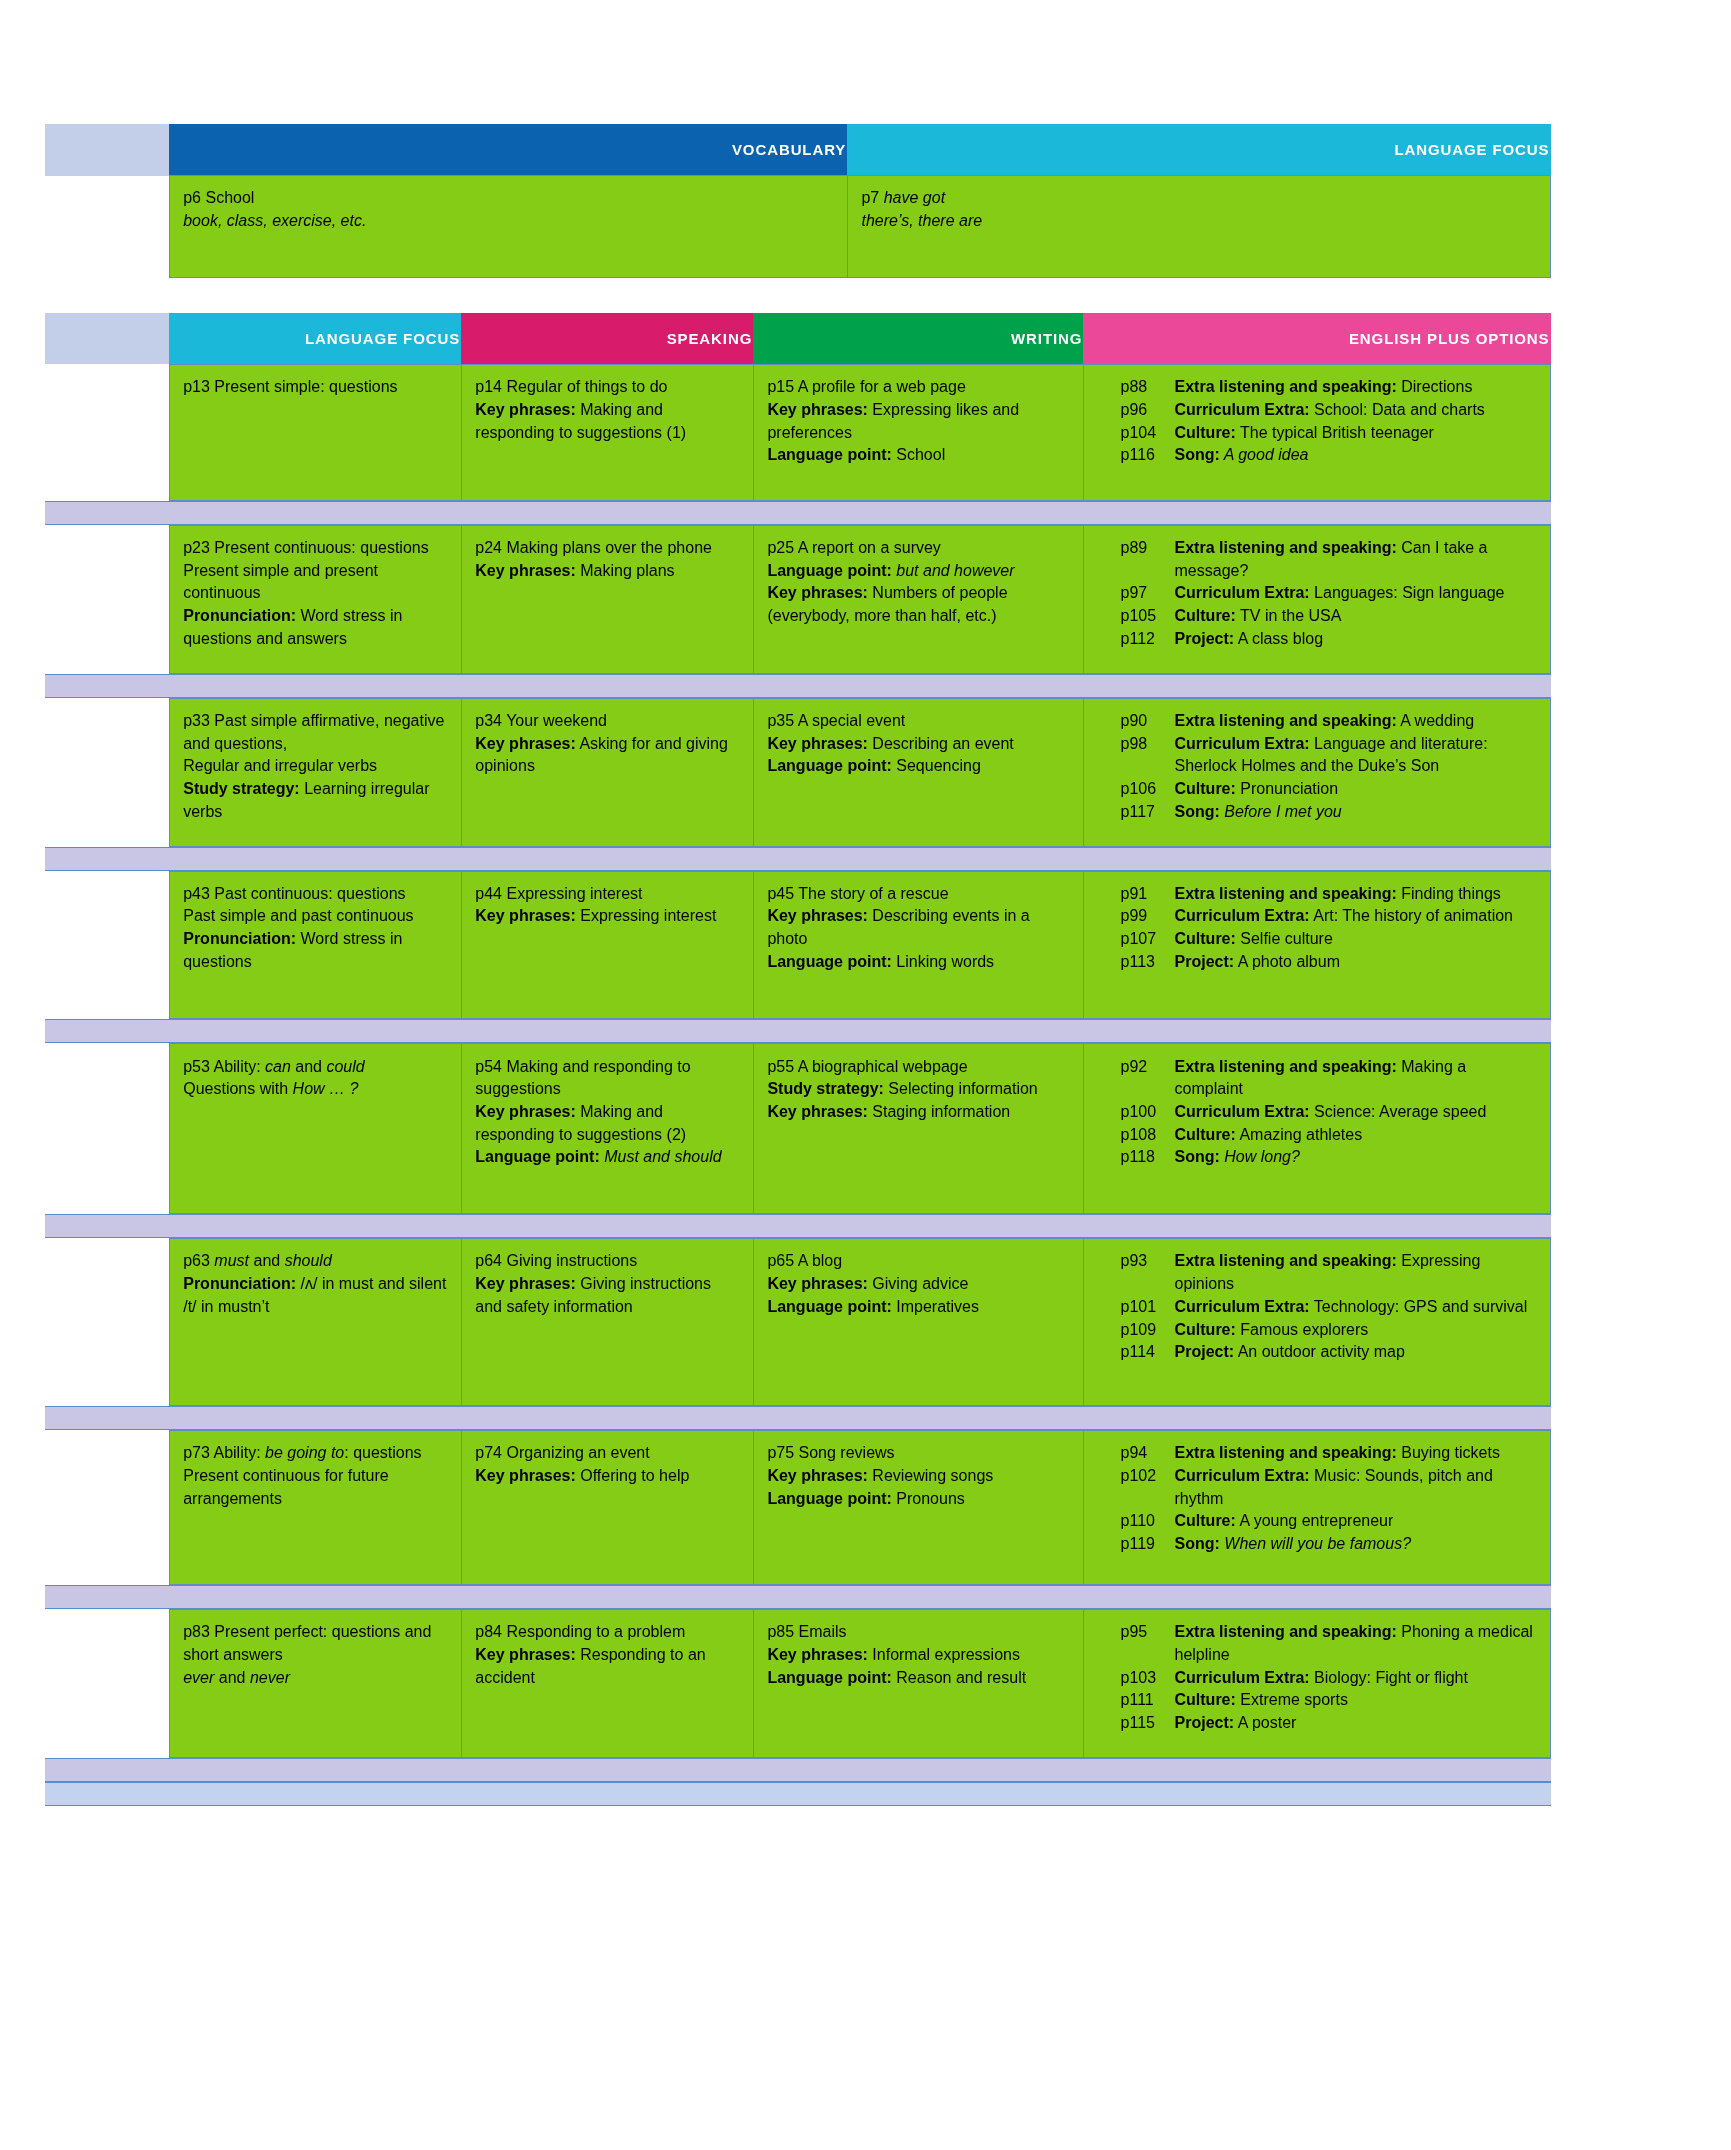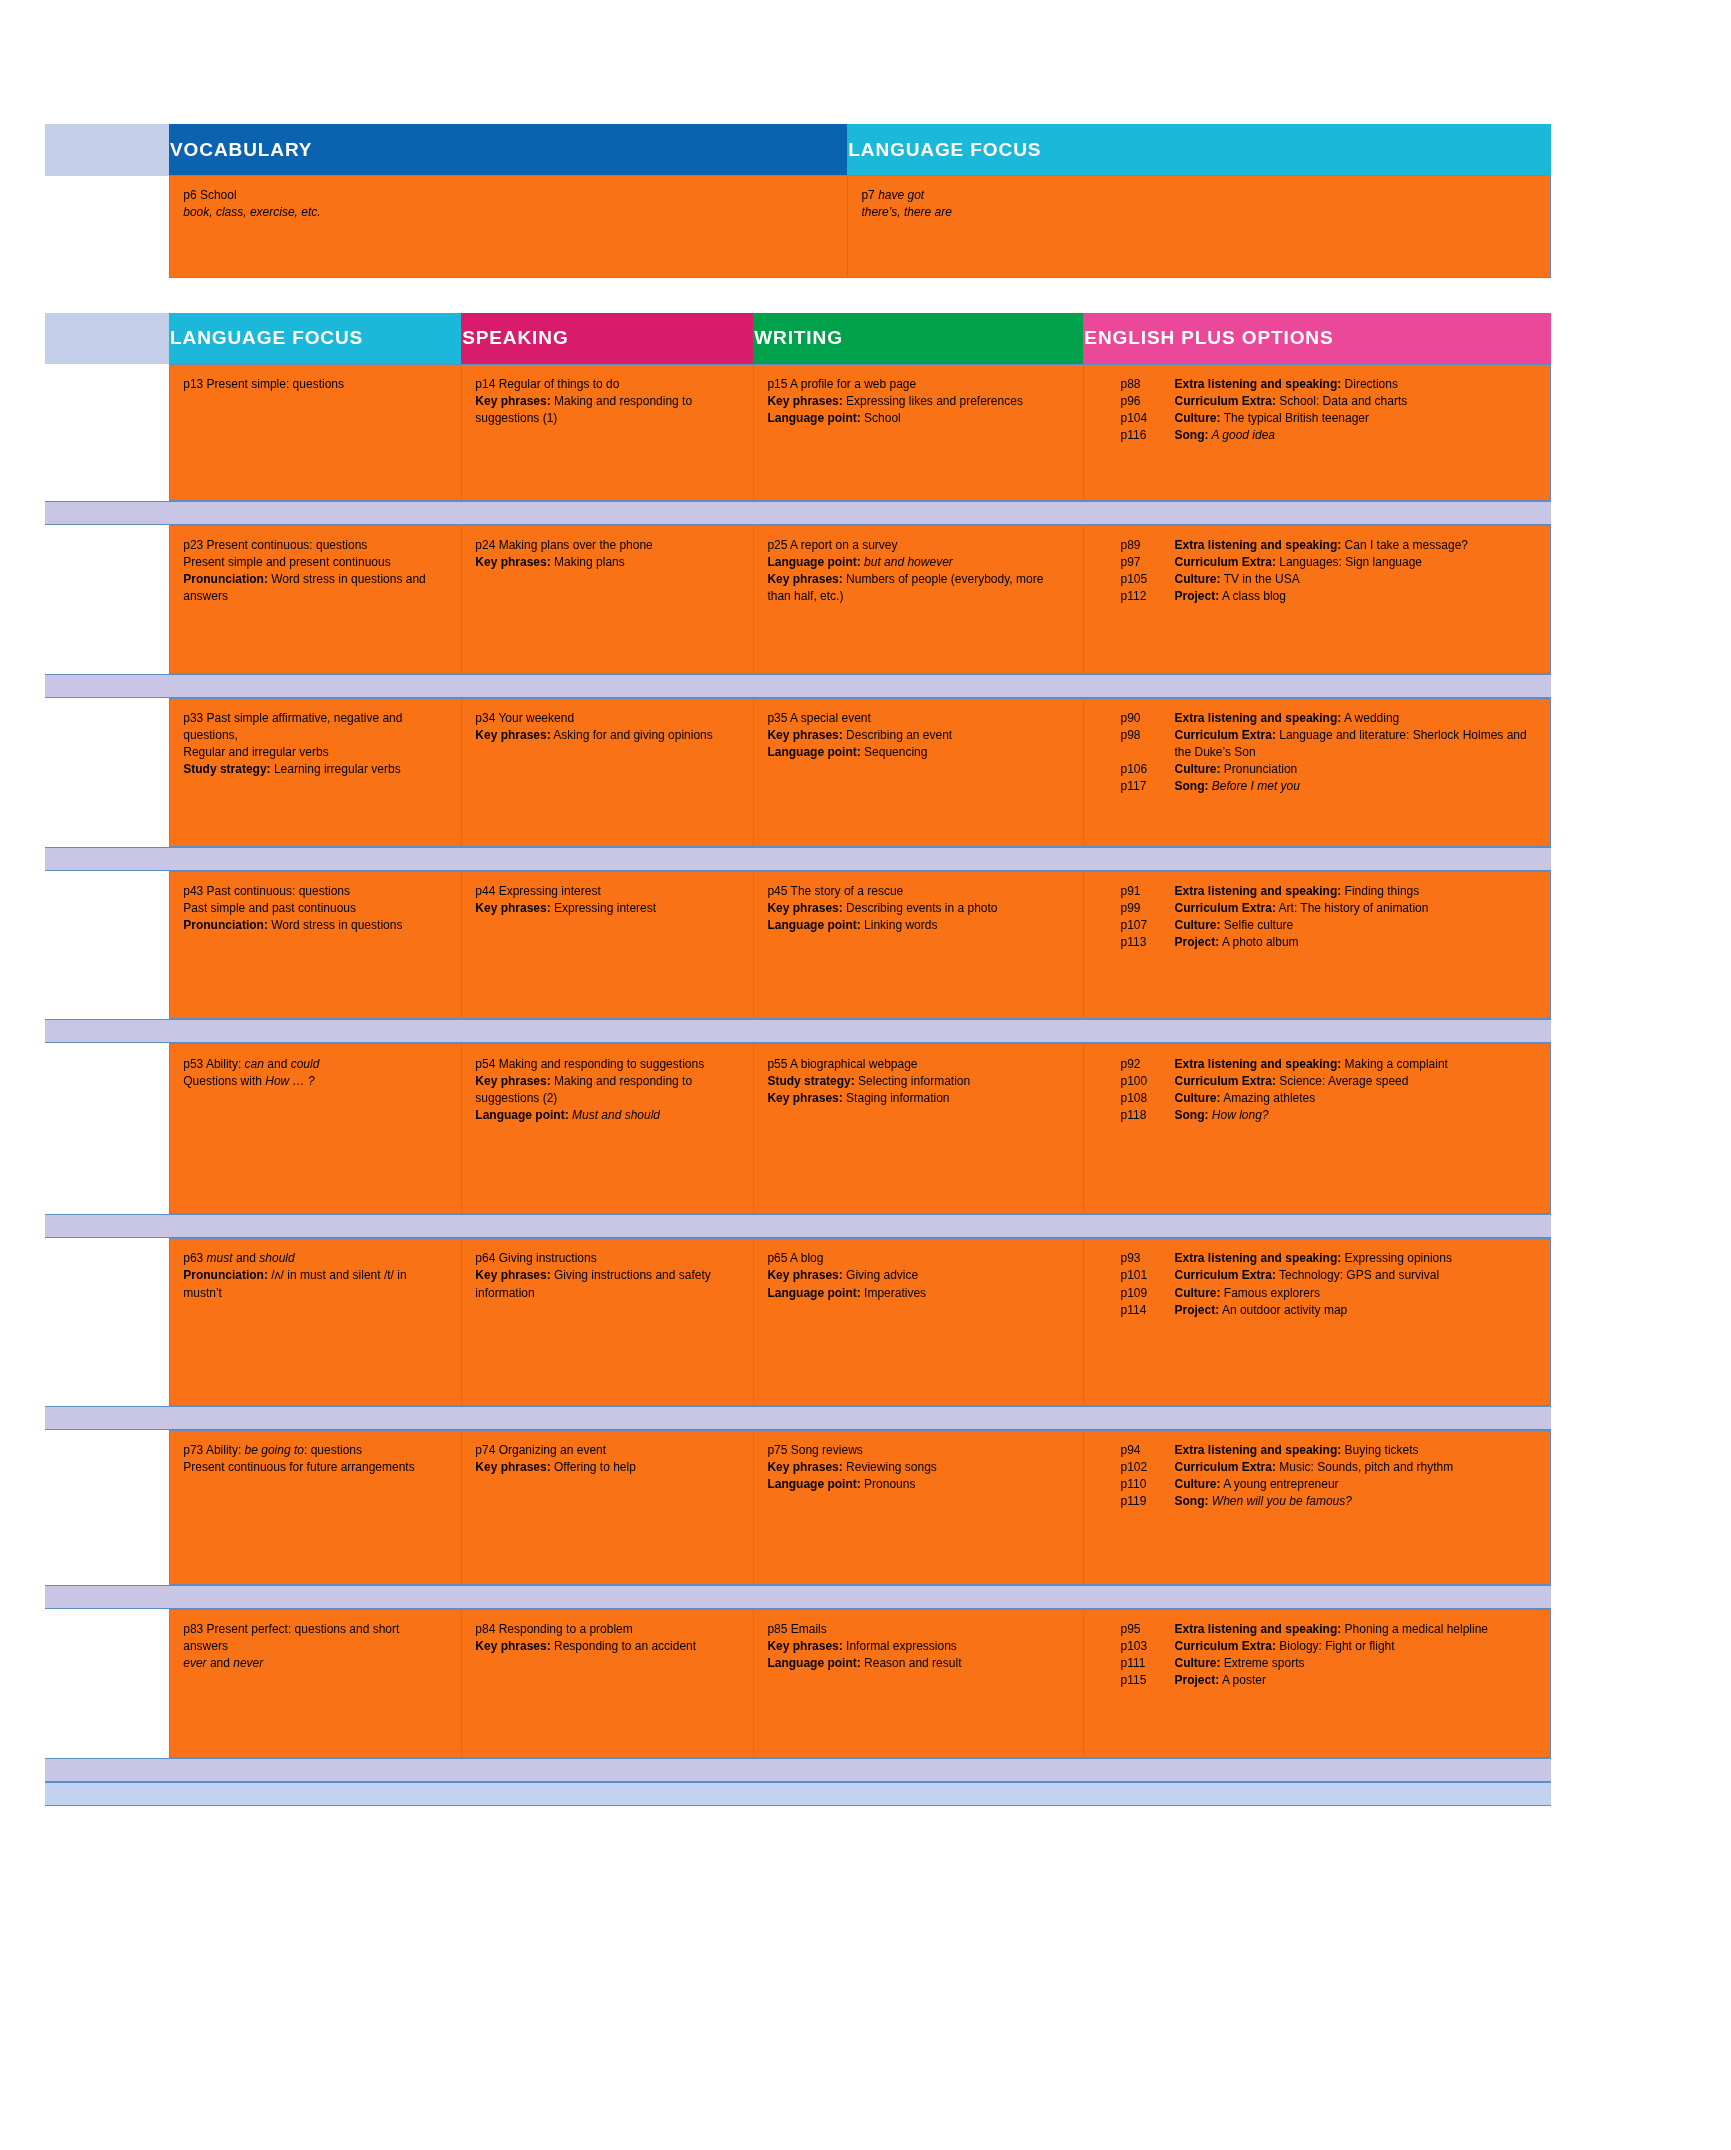--- a/index.html
+++ b/index.html
@@ -36,46 +36,46 @@
 
   .col4-gutter { width: 124px; }
   .col4-lf     { width: 292px; }
   .col4-sp     { width: 292px; }
   .col4-wr     { width: 330px; }
   .col4-ep     { width: 467px; }
 
   
   .hdr {
     height: 49px;
-    text-align: left;
+    text-align: right;
     vertical-align: middle;
     color: #ffffff;
     font-weight: bold;
-    font-size: 19px;
+    font-size: 15px;
     letter-spacing: 0.9px;
     border: none;
   }
   .hdr-gutter {
     background: #c3cee8;
     border: none;
   }
   .c-vocab    { background: #0b63b0; }
   .c-lang     { background: #1bb8d9; margin-top: 36px; }
   .c-speak    { background: #d81b6a; }
   .c-write    { background: #00a14b; }
   .c-options  { background: #ec4899; }
 
   
   .cell {
     vertical-align: top;
     border: 1.2px solid #5d8dc8;
     padding: 11.2px 13.7px 13.7px 13.7px;
-    font-size: 12px;
+    font-size: 16px;
     line-height: 1.42;
-    background: #f97316;
+    background: #84cc16;
   }
 
   
   .leftstrip {
     border: none;
     background: #ffffff;
   }
 
   
   .sep-bar {

